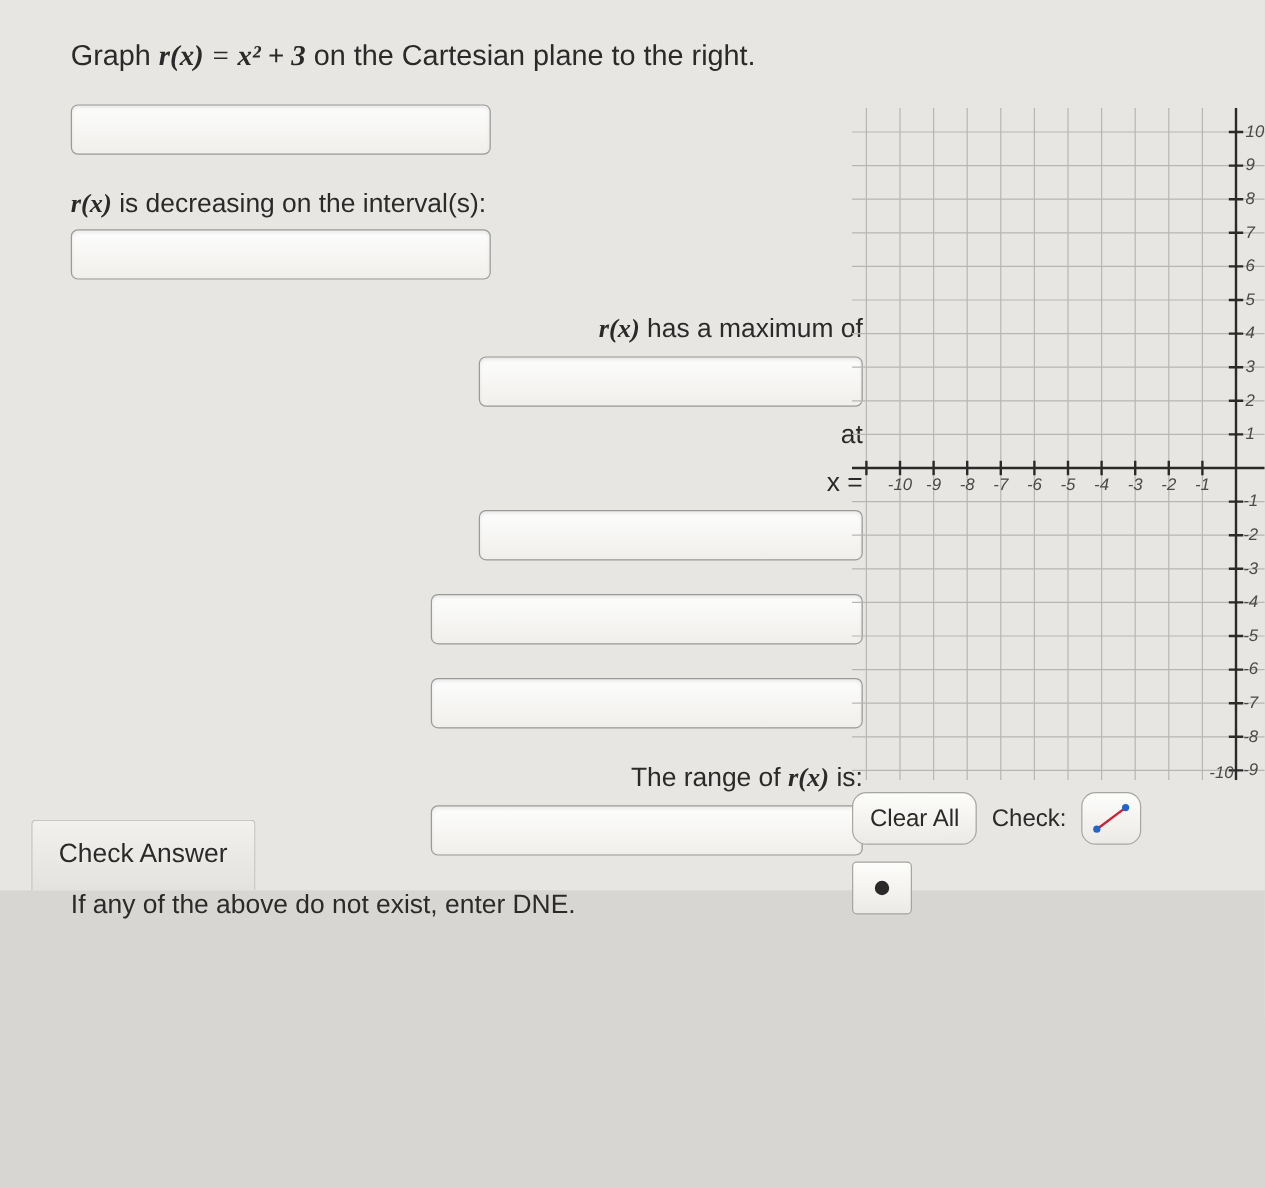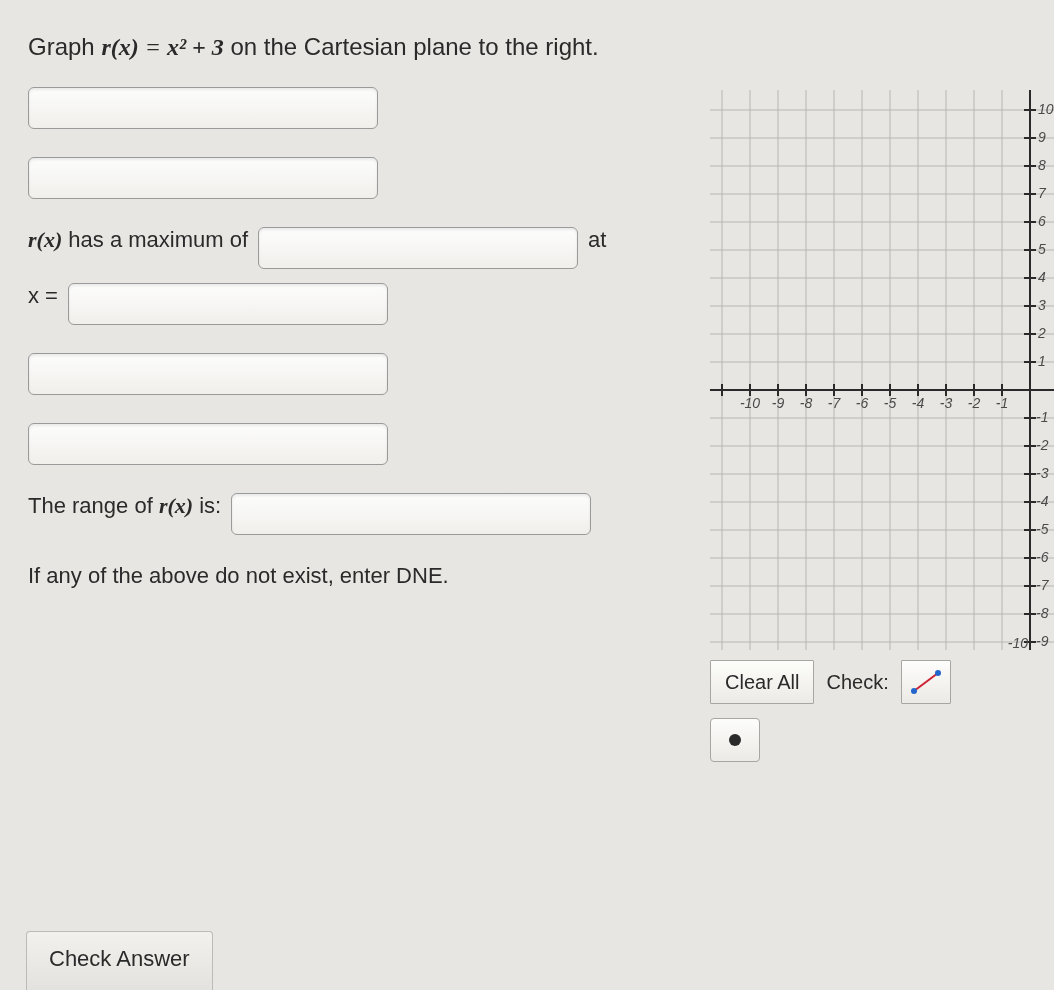--- a/index.html
+++ b/index.html
@@ -9,22 +9,22 @@
     background: #d8d6d2;
     font-family: Arial, Helvetica, sans-serif;
     width: 1054px;
     height: 990px;
     overflow: hidden;
     position: relative;
   }
   .page {
     background: #e8e6e2;
     width: 1054px;
-    height: 990px;
-    padding: 30px 0 0 28px;
+    height: 742px;
+    padding: 30px 0 0 59px;
     position: relative;
   }
   .left-col {
     width: 660px;
     position: relative;
   }
   .prompt {
     font-size: 24px;
     color: #2a2a2a;
     line-height: 1.4;
@@ -41,24 +41,25 @@
     vertical-align: middle;
     height: 42px;
     border: 1px solid #9a9a9a;
     border-radius: 6px;
     background: linear-gradient(#fdfdfd,#f0efeb);
     box-shadow: inset 0 2px 3px rgba(0,0,0,0.08);
   }
   .group { margin-bottom: 28px; }
   .inline-row {
     display: flex;
-    align-items: flex-start;
+    align-items: flex-end;
     gap: 10px;
     margin-bottom: 14px;
     flex-wrap: wrap;
+    flex-direction: column;
   }
   .inline-row .label { font-size: 22px; color:#2a2a2a; white-space: nowrap;}
   .note { font-size: 22px; color:#2a2a2a; margin-top: 17px;}
   .check-btn {
     position: absolute;
     left: 26px;
     bottom: 0px;
     font-size: 22px;
     color: #2a2a2a;
     background: linear-gradient(#f2f1ed,#e4e2de);
@@ -84,21 +85,21 @@
   .axis-label { font-family: Arial, sans-serif; font-size: 14px; fill:#4a4a4a; font-style: italic;}
   .toolbar {
     display: flex;
     align-items: center;
     gap: 8px;
     margin-top: 10px;
   }
   .tool-btn {
     border: 1px solid #a8a6a2;
     background: linear-gradient(#fdfdfb,#eceae6);
-    border-radius: 1px;
+    border-radius: 12px;
     height: 44px;
     display: flex;
     align-items: center;
     justify-content: center;
     font-size: 20px;
     color: #2a2a2a;
     padding: 0 14px;
   }
   .tool-icon {
     width: 50px;
@@ -121,20 +122,23 @@
 
     <div class="prompt">
       <span>Graph </span><span class="func"><b><span>r(x)</span></b><span> = </span><b><span>x² + 3</span></b></span><span> on the Cartesian plane to the right.</span>
     </div>
 
     <div class="group">
       <div class="answer-input" style="width:350px"></div>
     </div>
 
     <div class="group">
+      <div class="question-line">
+        <span class="func"><b>r(x)</b></span><span>  is decreasing on the interval(s):</span>
+      </div>
       <div class="answer-input" style="width:350px"></div>
     </div>
 
     <div class="group">
       <div class="inline-row">
         <span class="label"><span class="func"><b>r(x)</b></span><span> has a maximum of</span></span>
         <div class="answer-input" style="width:320px"></div>
         <span class="label">at</span>
       </div>
       <div class="inline-row">

